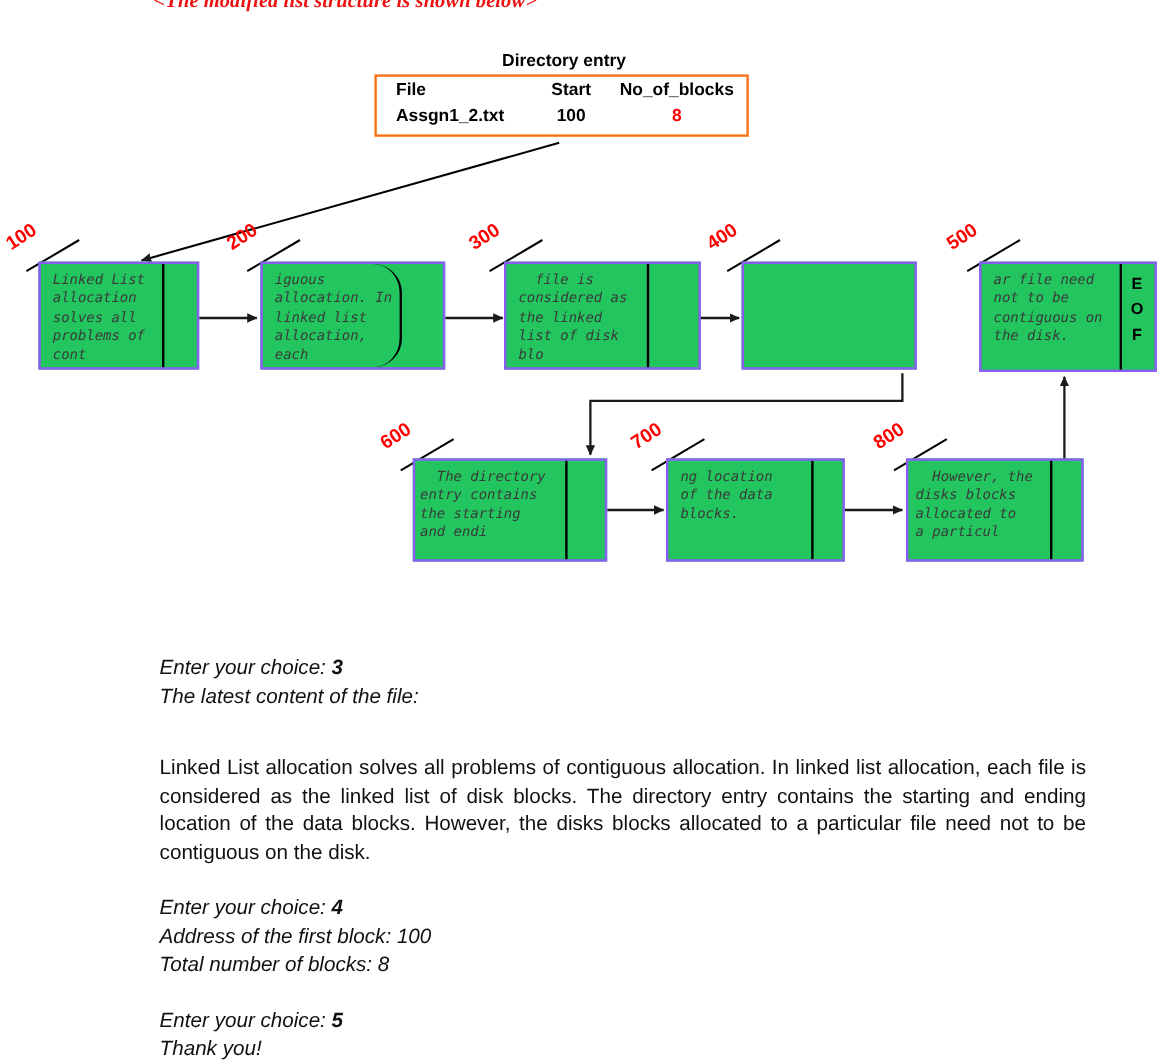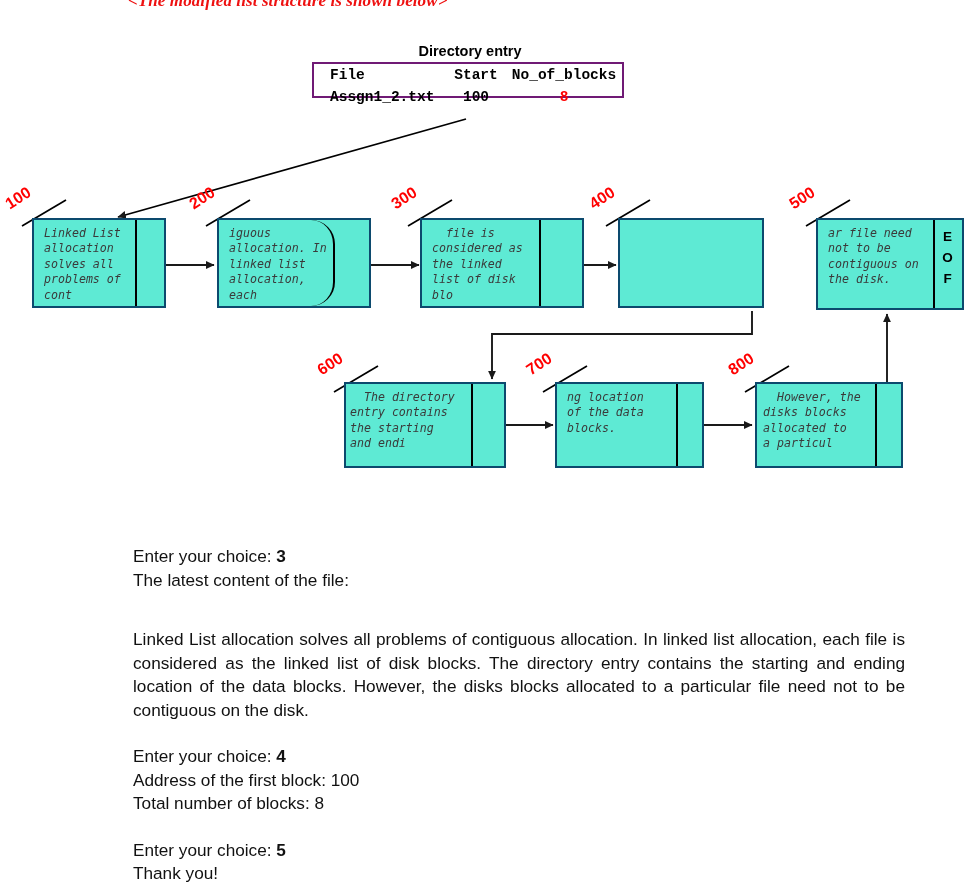--- a/index.html
+++ b/index.html
@@ -39,45 +39,44 @@
     width: 320px;
     text-align: center;
     font-size: 14.5px;
     font-weight: bold;
   }
   #dir-table {
     position: absolute;
     left: 312px;
     top: 62px;
     width: 312px;
-    height: 36px;
-    border: 2px solid #701a75;
-    box-sizing: border-box;
-    font-family: Liberation Mono, monospace;
+    height: 52px;
+    border: 2px solid #f97316;
+    box-sizing: border-box;
   }
   #dir-table .dir-row {
     position: absolute;
     left: 0; right: 0;
     height: 22px;
     font-size: 14.5px;
     font-weight: bold;
   }
   #dir-table .r1 { top: 3px; }
   #dir-table .r2 { top: 25px; }
   .dir-c1 { position: absolute; left: 16px; }
   .dir-c2 { position: absolute; left: 132px; width: 60px; text-align: center; }
   .dir-c3 { position: absolute; left: 196px; width: 108px; text-align: center; }
   .red { color: #ff0000; }
 
   
   .block {
     position: absolute;
     box-sizing: border-box;
-    border: 2px solid #0c4a6e;
-    background: #5eead4;
+    border: 2px solid #8b5cf6;
+    background: #22c55e;
   }
   .block .body {
     position: absolute;
     left: 0; top: 0; bottom: 0;
     box-sizing: border-box;
     border-right: 2px solid #000;
     padding: 6px 2px 0 10px;
     font-family: "DejaVu Sans Mono", "Liberation Mono", monospace;
     font-style: italic;
     font-size: 11.6px;
@@ -127,21 +126,21 @@
   #transcript {
     position: absolute;
     left: 133px;
     top: 545px;
     width: 772px;
     font-family: "Liberation Sans", sans-serif;
     font-size: 17.2px;
     line-height: 23.5px;
     color: #111;
   }
-  #transcript .line { white-space: pre-wrap; }
+  #transcript .line { white-space: pre-wrap; font-style: italic; }
   #transcript .para {
     text-align: justify;
     text-justify: inter-word;
     margin-top: 36px;
   }
   #transcript .gap { height: 23px; }
   #transcript b { font-weight: bold; }
 </style>
 </head>
 <body>

